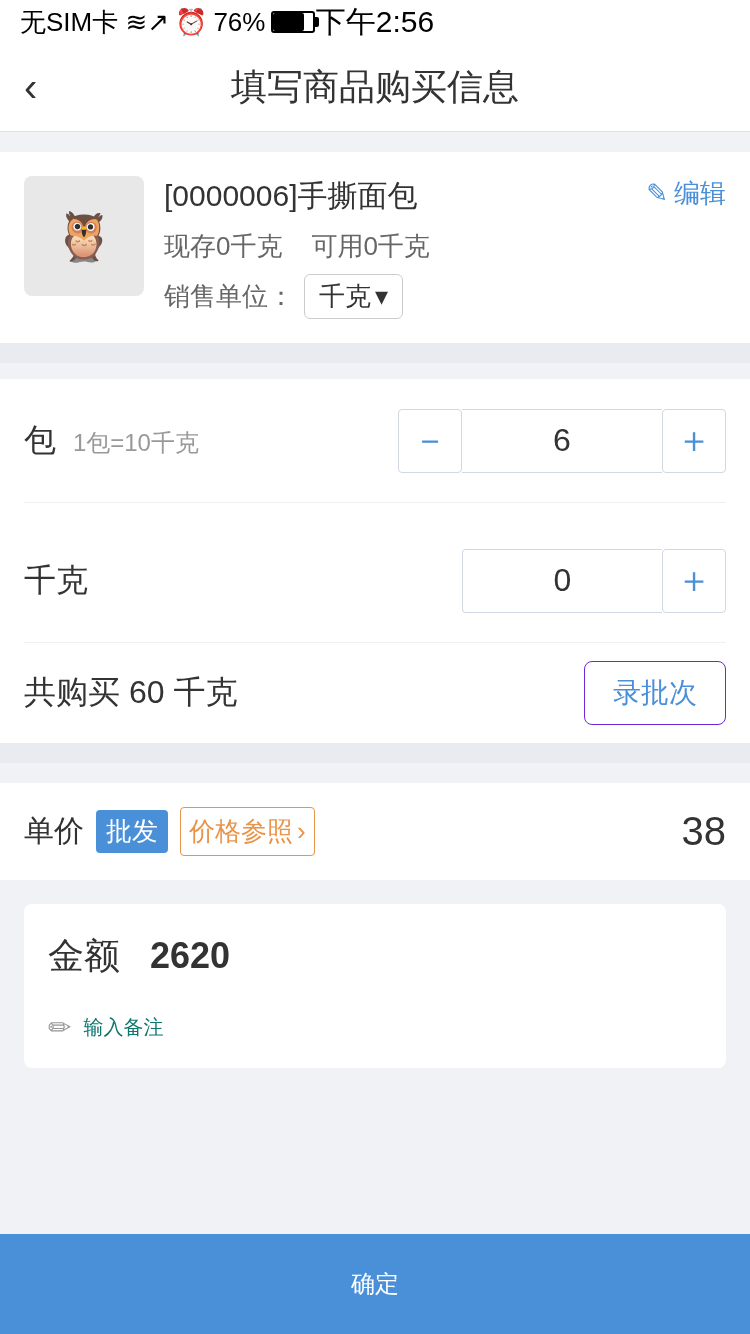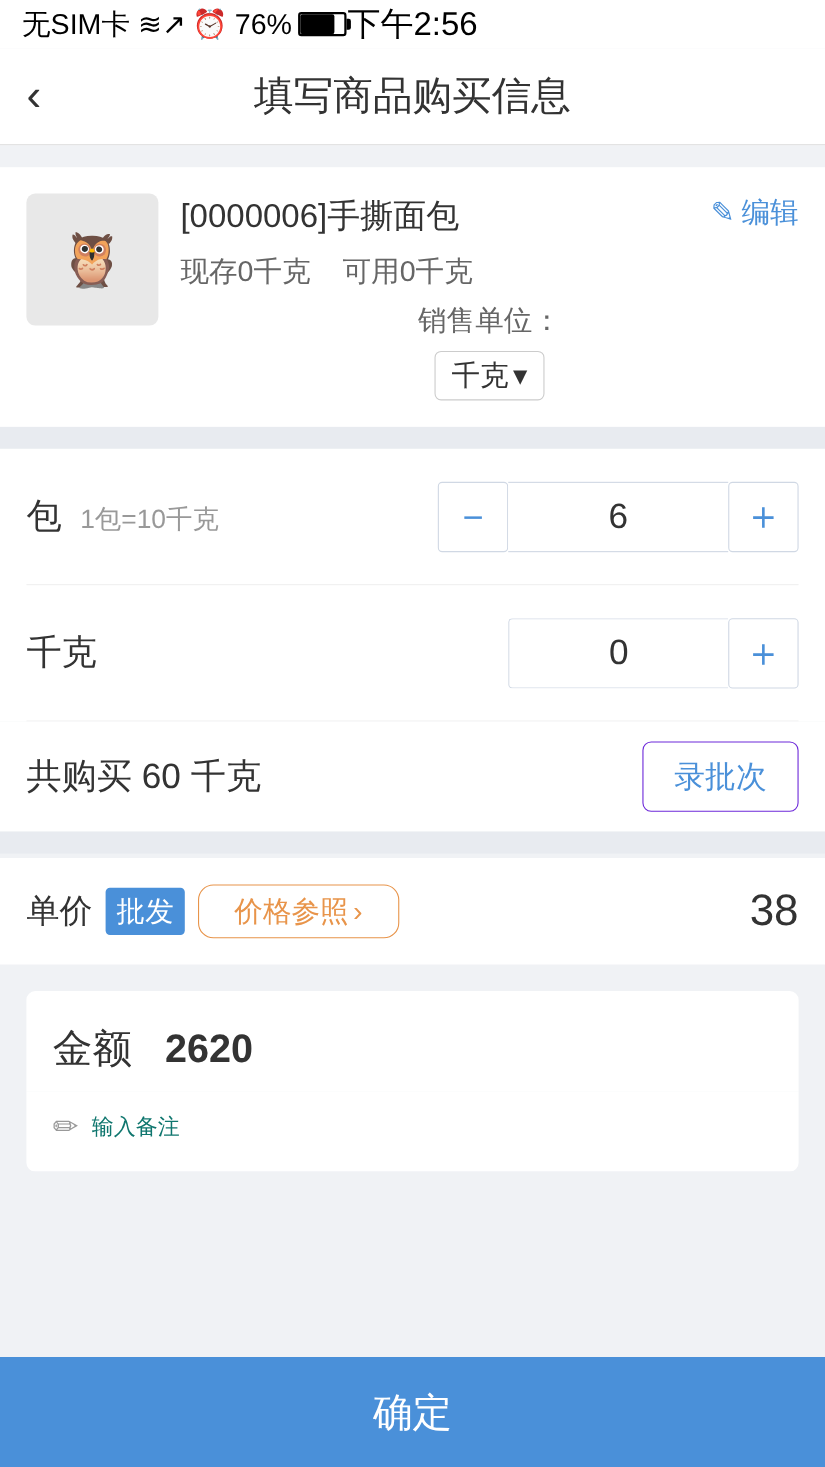--- a/index.html
+++ b/index.html
@@ -105,21 +105,20 @@
       font-size: 26px;
       color: #666;
       margin-bottom: 10px;
     }
     .product-unit-row {
       display: flex;
       align-items: center;
       gap: 10px;
       font-size: 26px;
       color: #666;
-      flex-direction: column;
     }
     .unit-select {
       border: 1px solid #ccc;
       border-radius: 6px;
       padding: 4px 14px;
       font-size: 26px;
       color: #333;
       background: #fff;
       display: flex;
       align-items: center;
@@ -144,20 +143,21 @@
 
     .quantity-section {
       background: #fff;
       padding: 0 24px;
     }
     .quantity-row {
       display: flex;
       align-items: center;
       height: 124px;
       border-bottom: 1px solid #f0f0f0;
+      margin-top: 16px;
     }
     .quantity-label {
       flex: 1;
       font-size: 32px;
       color: #333;
     }
     .quantity-hint {
       font-size: 24px;
       color: #999;
       margin-left: 8px;
@@ -218,21 +218,21 @@
       padding: 12px 28px;
       font-size: 28px;
       color: #4a90d9;
       background: #fff;
       cursor: pointer;
     }
 
     
     .price-section {
       background: #fff;
-      margin-top: 4px;
+      margin-top: 20px;
       padding: 24px 24px;
     }
     .price-row {
       display: flex;
       align-items: center;
       justify-content: space-between;
     }
     .price-left {
       display: flex;
       align-items: center;
@@ -242,22 +242,22 @@
     }
     .price-tag-batch {
       background: #4a90d9;
       color: #fff;
       font-size: 26px;
       padding: 4px 10px;
       border-radius: 4px;
     }
     .price-ref-btn {
       border: 1px solid #e8944a;
-      border-radius: 14px;
-      padding: 6px 32px;
+      border-radius: 4px;
+      padding: 6px 8px;
       font-size: 26px;
       color: #e8944a;
       background: #fff;
       display: flex;
       align-items: center;
       gap: 4px;
       cursor: pointer;
       text-align: right;
     }
     .price-value {
@@ -313,21 +313,21 @@
       left: 0;
       width: 750px;
       height: 100px;
       background: #4a90d9;
       display: flex;
       align-items: center;
       justify-content: center;
       cursor: pointer;
     }
     .confirm-text {
-      font-size: 36px;
+      font-size: 24px;
       color: #fff;
       font-weight: 500;
     }
 
     
     .battery-icon {
       display: inline-block;
       width: 44px;
       height: 22px;
       border: 2px solid #000;

